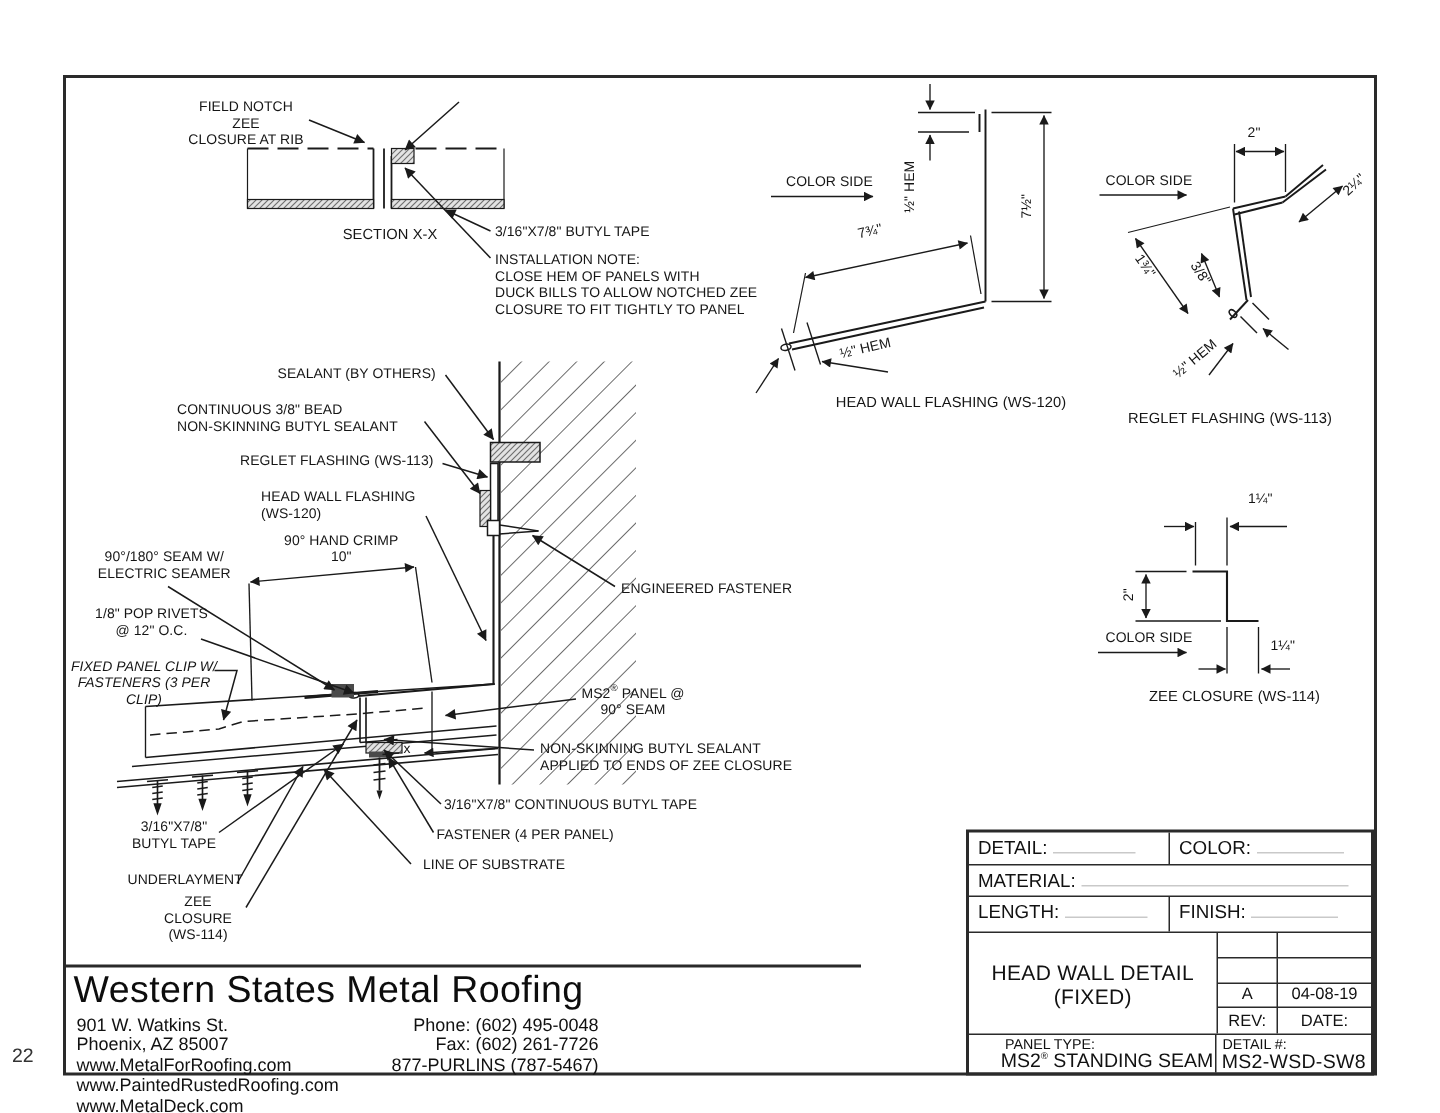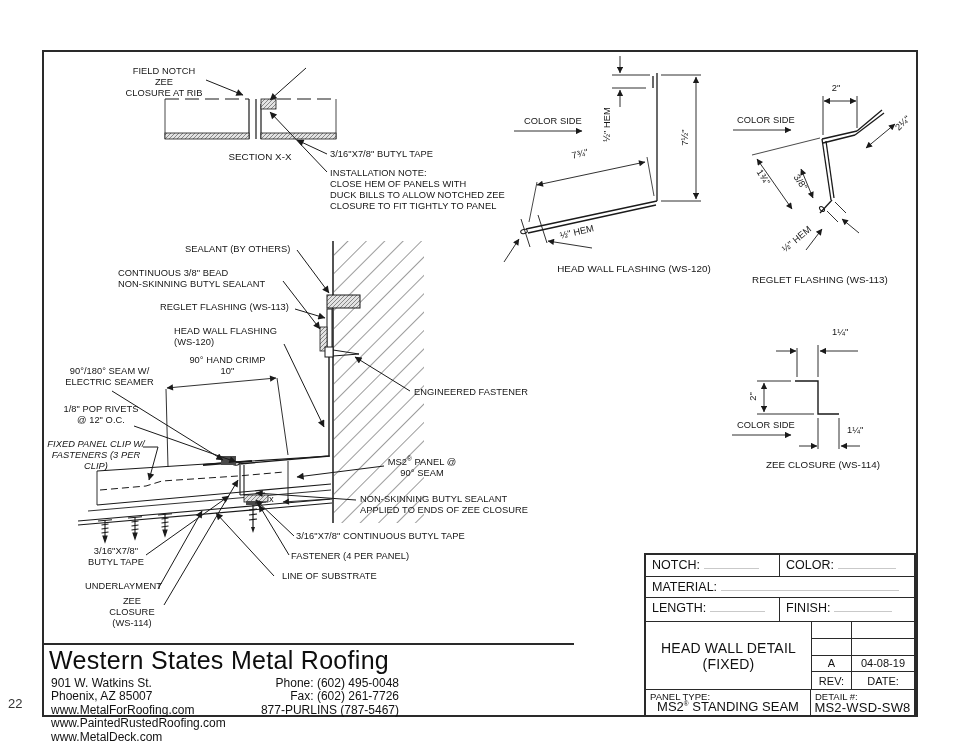--- a/index.html
+++ b/index.html
@@ -27,21 +27,21 @@
   .h22{height:22px;} .h24{height:24px;} .h21{height:21px;}
   .bb{border-bottom:1.5px solid #2a2a2a;} .br{border-right:1.5px solid #2a2a2a;}
   .half{width:50%;}
   .detailrow{position:relative;height:68px;border-bottom:1.5px solid #2a2a2a;}
   .dname{position:absolute;left:0;top:0;width:165px;height:100%;display:flex;align-items:center;justify-content:center;font-size:14px;letter-spacing:.2px;text-align:center;}
   .rev-grid{position:absolute;right:0;top:0;width:103px;height:100%;border-left:1.5px solid #2a2a2a;display:grid;grid-template-columns:40px 1fr;grid-template-rows:1fr 1fr 1fr 1fr;font-size:11px;}
   .rg{display:flex;align-items:center;justify-content:center;border-bottom:1.5px solid #2a2a2a;}
   .rg.nc{border-bottom:none;}
   .rg.rc{border-right:1.5px solid #2a2a2a;}
   .botrow{display:flex;height:25px;}
-  .ptcell{width:165px;border-right:1.5px solid #2a2a2a;position:relative;}
+  .ptcell{width:165px;border-right:1.5px solid #2a2a2a;position:relative;padding-left:20px;}
   .dncell{width:103px;position:relative;}
   .minilab{font-size:9.5px;padding:1px 0 0 4px;}
   .ptval{text-align:center;font-size:13px;margin-top:-3px;}
   .dnval{text-align:center;font-size:13px;margin-top:-2px;letter-spacing:.2px;}
 </style>
 </head>
 <body>
 
 <div class="sheet">
 
@@ -320,21 +320,21 @@
       <div class="addr-col2">
         <div>Phone: (602) 495-0048</div>
         <div>Fax: (602) 261-7726</div>
         <div>877-PURLINS (787-5467)</div>
       </div>
     </div>
   </div>
 
   <div class="tb">
     <div class="tb-row h22 bb">
-      <div class="cell half br"><span>NOTCH:</span><span class="bl" style="width:55px;"></span></div>
+      <div class="cell half br"><span>DETAIL:</span><span class="bl" style="width:55px;"></span></div>
       <div class="cell half"><span>COLOR:</span><span class="bl" style="width:58px;"></span></div>
     </div>
     <div class="tb-row h21 bb">
       <div class="cell" style="width:100%;"><span>MATERIAL:</span><span class="bl" style="width:178px;"></span></div>
     </div>
     <div class="tb-row h24 bb">
       <div class="cell half br"><span>LENGTH:</span><span class="bl" style="width:55px;"></span></div>
       <div class="cell half"><span>FINISH:</span><span class="bl" style="width:58px;"></span></div>
     </div>
     <div class="detailrow">

